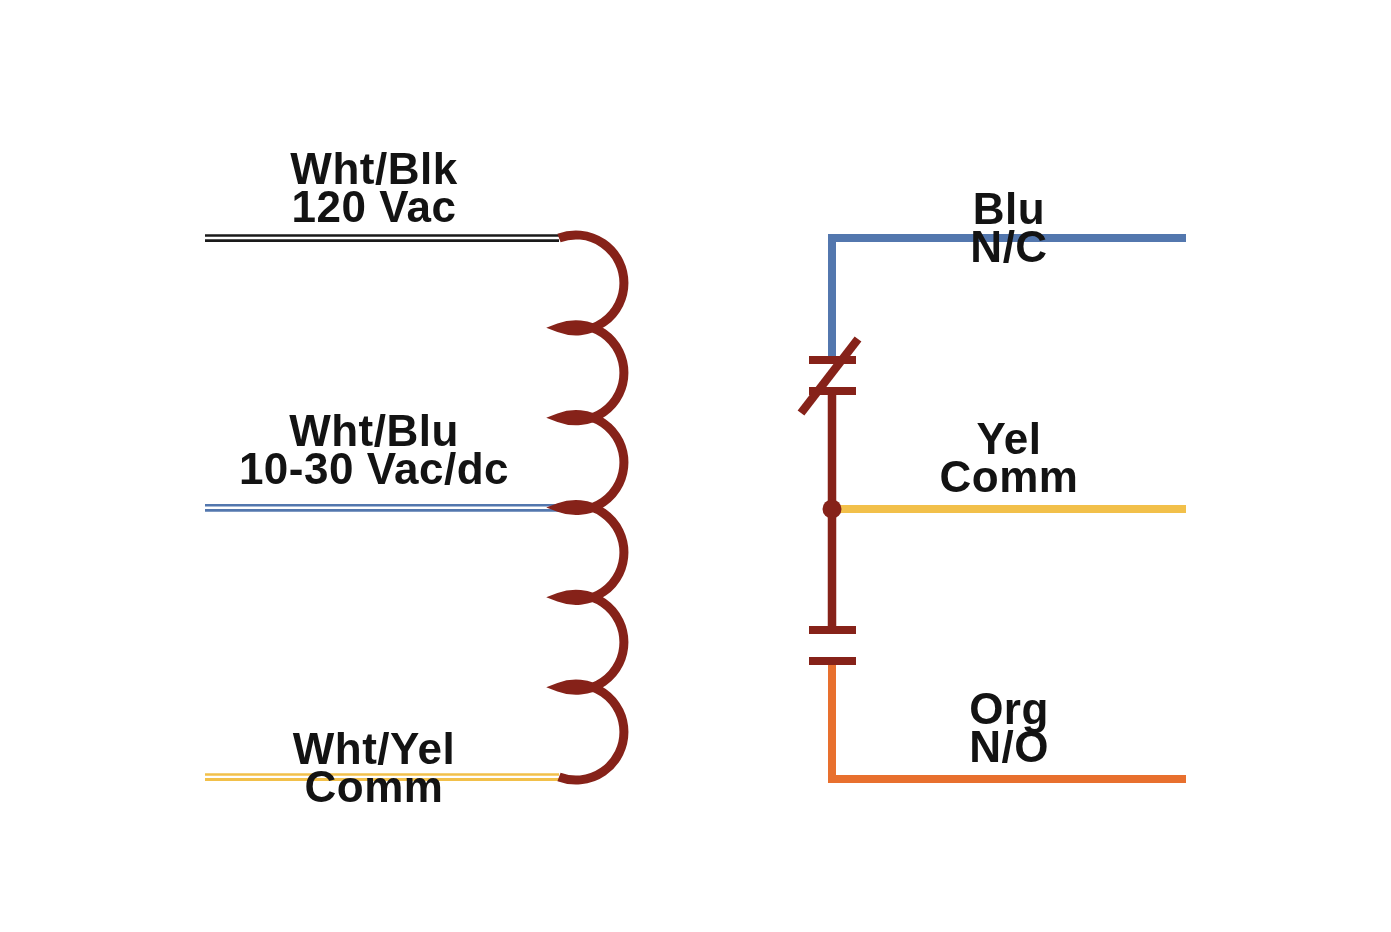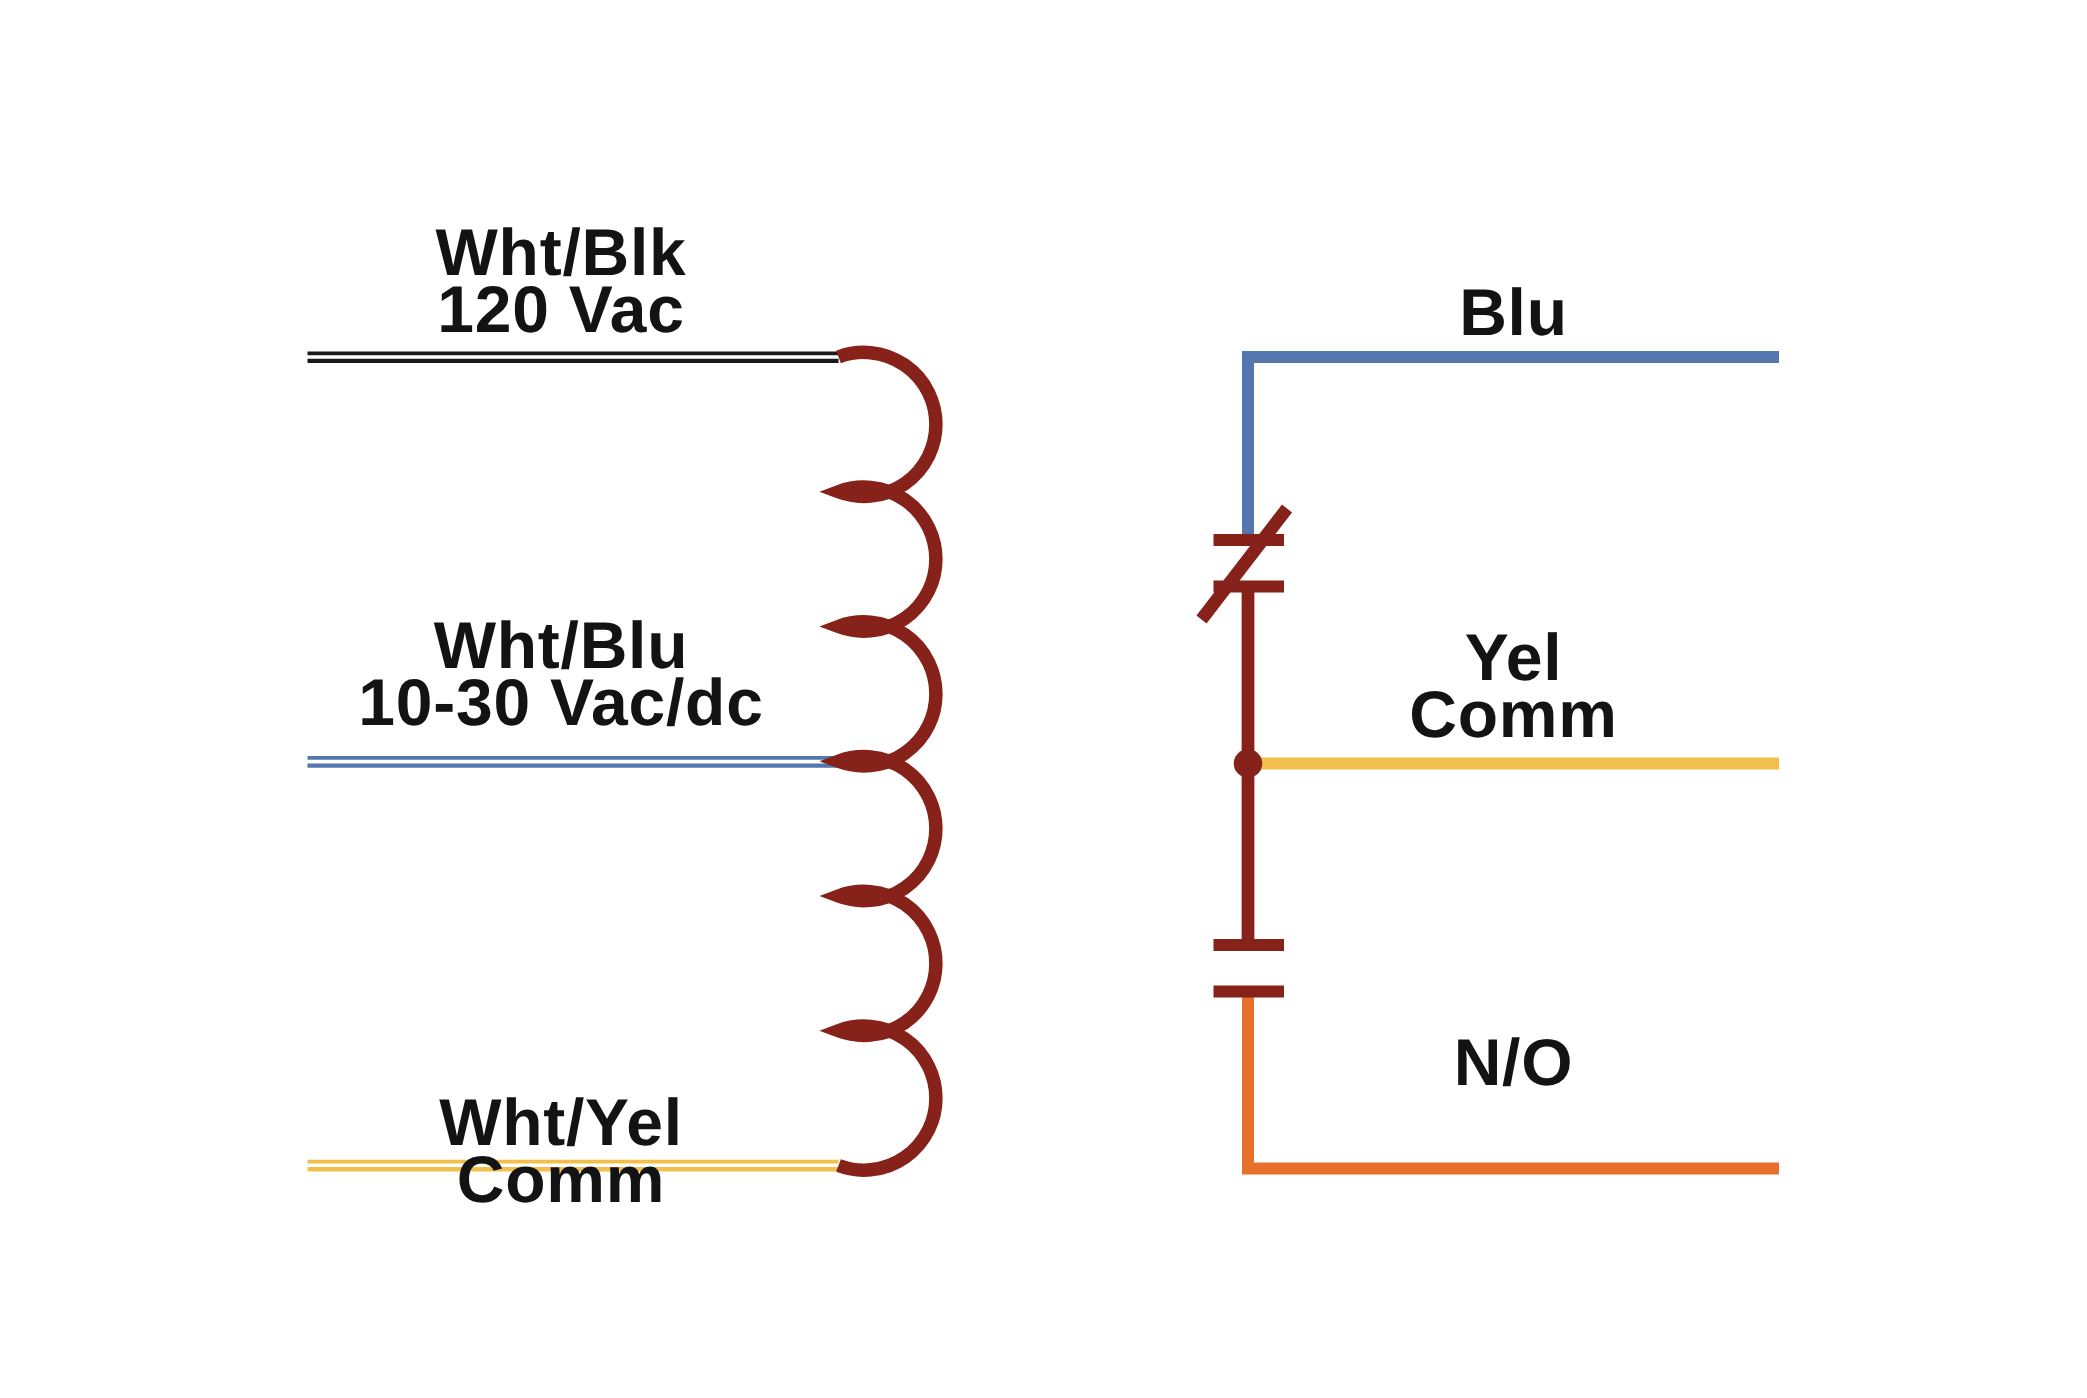--- a/index.html
+++ b/index.html
@@ -95,22 +95,24 @@
     <span>Wht/Blu</span>
     <span>10-30 Vac/dc</span>
   </div>
   <div class="wire-label" style="left:174px; top:690px;margin-top:40px;">
     <span>Wht/Yel</span>
     <span>Comm</span>
   </div>
 
   <div class="wire-label" style="left:809px; top:150px;margin-top:40px;">
     <span>Blu</span>
+    <span>N/C</span>
   </div>
   <div class="wire-label" style="left:809px; top:420px;">
     <span>Yel</span>
     <span>Comm</span>
   </div>
   <div class="wire-label" style="left:809px; top:690px;">
+    <span>Org</span>
     <span>N/O</span>
   </div>
 
 </div>
 
 </body></html>

